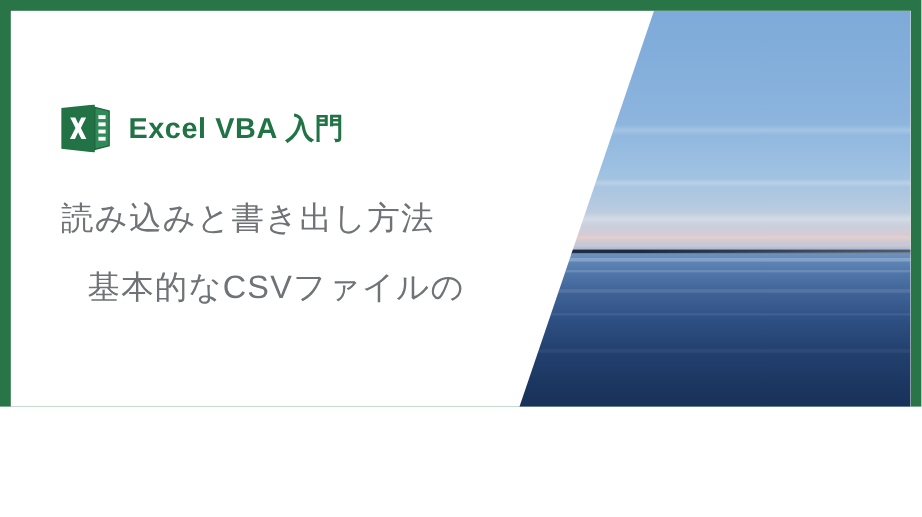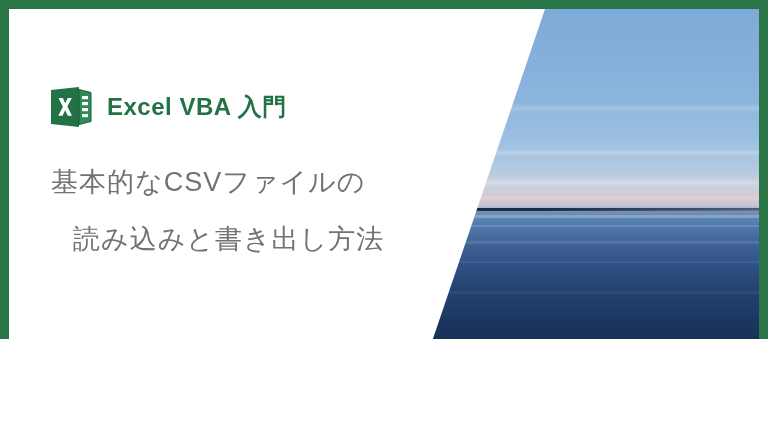--- a/index.html
+++ b/index.html
@@ -486,20 +486,20 @@
             <rect x="31" y="9" width="6" height="3.2" fill="#ffffff"></rect>
             <rect x="31" y="15" width="6" height="3.2" fill="#ffffff"></rect>
             <rect x="31" y="21" width="6" height="3.2" fill="#ffffff"></rect>
             <rect x="31" y="27" width="6" height="3.2" fill="#ffffff"></rect>
           </svg>
         </span>
         <span class="brand-label">Excel VBA 入門</span>
       </div>
 
       <div class="headline">
+        <div class="headline-line">読み込みと書き出し方法</div>
         <div class="headline-line">基本的なCSVファイルの</div>
-        <div class="headline-line">読み込みと書き出し方法</div>
       </div>
 
     </div>
 
   </div>
 </div>
 
 </body></html>

